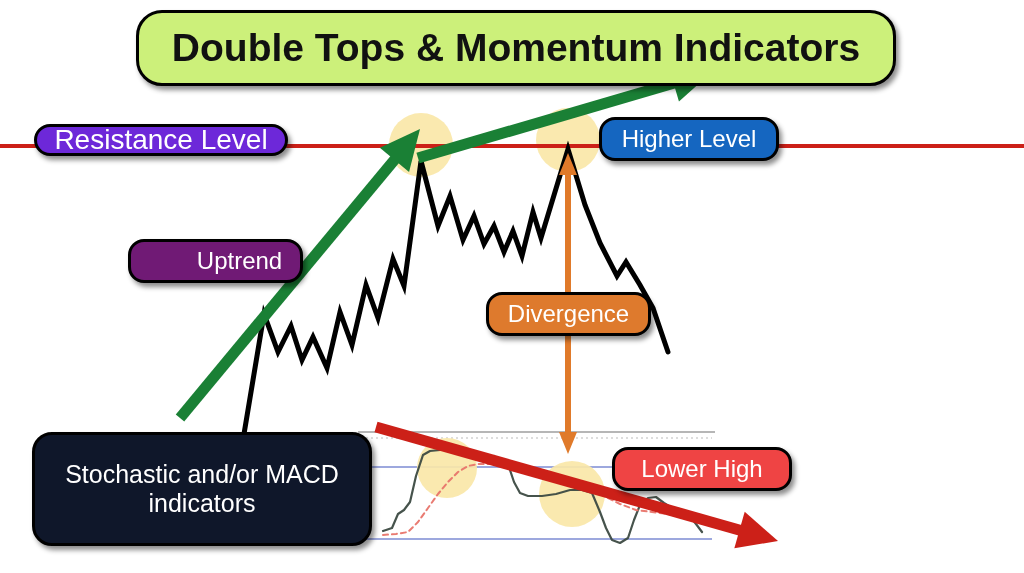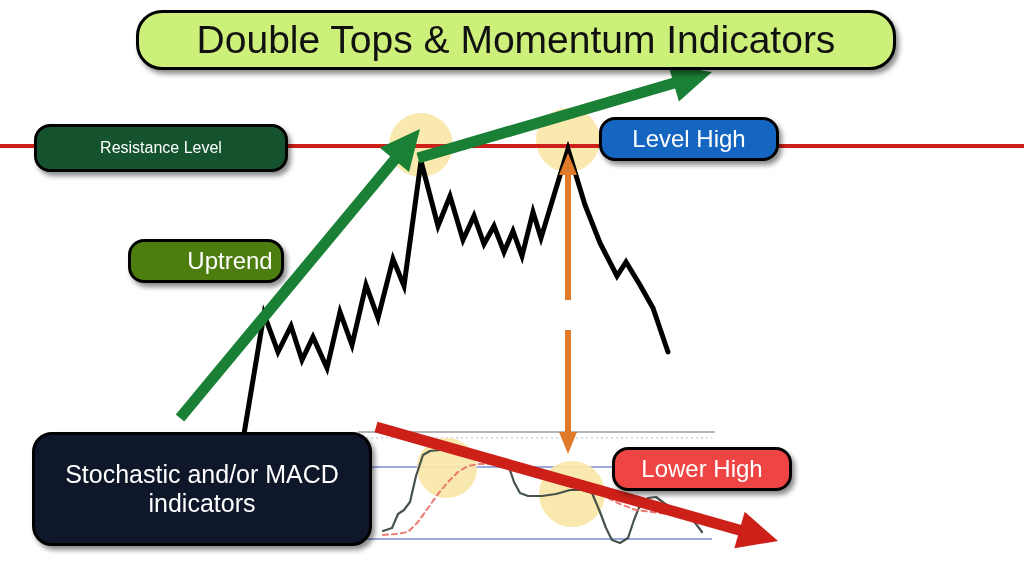--- a/index.html
+++ b/index.html
@@ -84,36 +84,39 @@
       <g>
         <line x1="568" y1="330" x2="568" y2="438" stroke="#E07A2A" stroke-width="6" stroke-linecap="butt"></line>
         <polygon points="568,454 559,432 577,432" fill="#E07A2A"></polygon>
       </g>
       <g>
         <line x1="376" y1="427" x2="745.2898262933759" y2="531.7239805906588" stroke="#CC2018" stroke-width="11" stroke-linecap="butt"></line>
         <polygon points="778,541 734.3337847928691,548.366250707418 744.7011006033093,511.80782127060274" fill="#CC2018"></polygon>
       </g>
     </svg>
 
-  <div class="pill title" style="left: 136px; top: 10px; width: 760px; height: 60px; font-size: 39px; background: rgb(204, 240, 122); color: rgb(17, 17, 17);">
+  <div class="pill title" style="left: 136px; top: 10px; width: 760px; height: 76px; font-size: 39px; background: rgb(204, 240, 122); color: rgb(17, 17, 17); font-weight: bold;">
     <span>Double Tops &amp; Momentum Indicators</span>
   </div>
 
-  <div class="pill" style="left: 34px; top: 124px; width: 254px; height: 48px; font-size: 16px; background: #14532d; color: rgb(255, 255, 255);">
+  <div class="pill" style="left: 34px; top: 124px; width: 254px; height: 32px; font-size: 28px; background: #6d28d9; color: rgb(255, 255, 255);">
     <span>Resistance Level</span>
   </div>
 
-  <div class="pill" style="left: 128px; top: 239px; width: 156px; height: 44px; font-size: 24px; background: #4d7c0f; color: rgb(255, 255, 255); padding-left: 48px;">
+  <div class="pill" style="left: 128px; top: 239px; width: 175px; height: 44px; font-size: 24px; background: #701a75; color: rgb(255, 255, 255); padding-left: 48px;">
     <span>Uptrend</span>
   </div>
 
   <div class="pill" style="left: 599px; top: 117px; width: 180px; height: 44px; font-size: 24px; background: rgb(21, 102, 192); color: rgb(255, 255, 255);">
-    <span>Level High</span>
+    <span>Higher Level</span>
   </div>
 
+  <div class="pill" style="left: 486px; top: 292px; width: 165px; height: 44px; font-size: 24px; background: rgb(222, 122, 45); color: rgb(255, 255, 255);">
+    <span>Divergence</span>
+  </div>
 
   <div class="pill" style="left: 612px; top: 447px; width: 180px; height: 44px; font-size: 24px; background: #ef4444; color: rgb(255, 255, 255);">
     <span>Lower High</span>
   </div>
 
   <div class="pill multiline" style="left: 32px; top: 432px; width: 340px; height: 114px; font-size: 25px; border-radius: 20px; background: #0f172a; color: rgb(255, 255, 255);">
     <span>Stochastic and/or MACD indicators</span>
   </div>
 
 </div>

